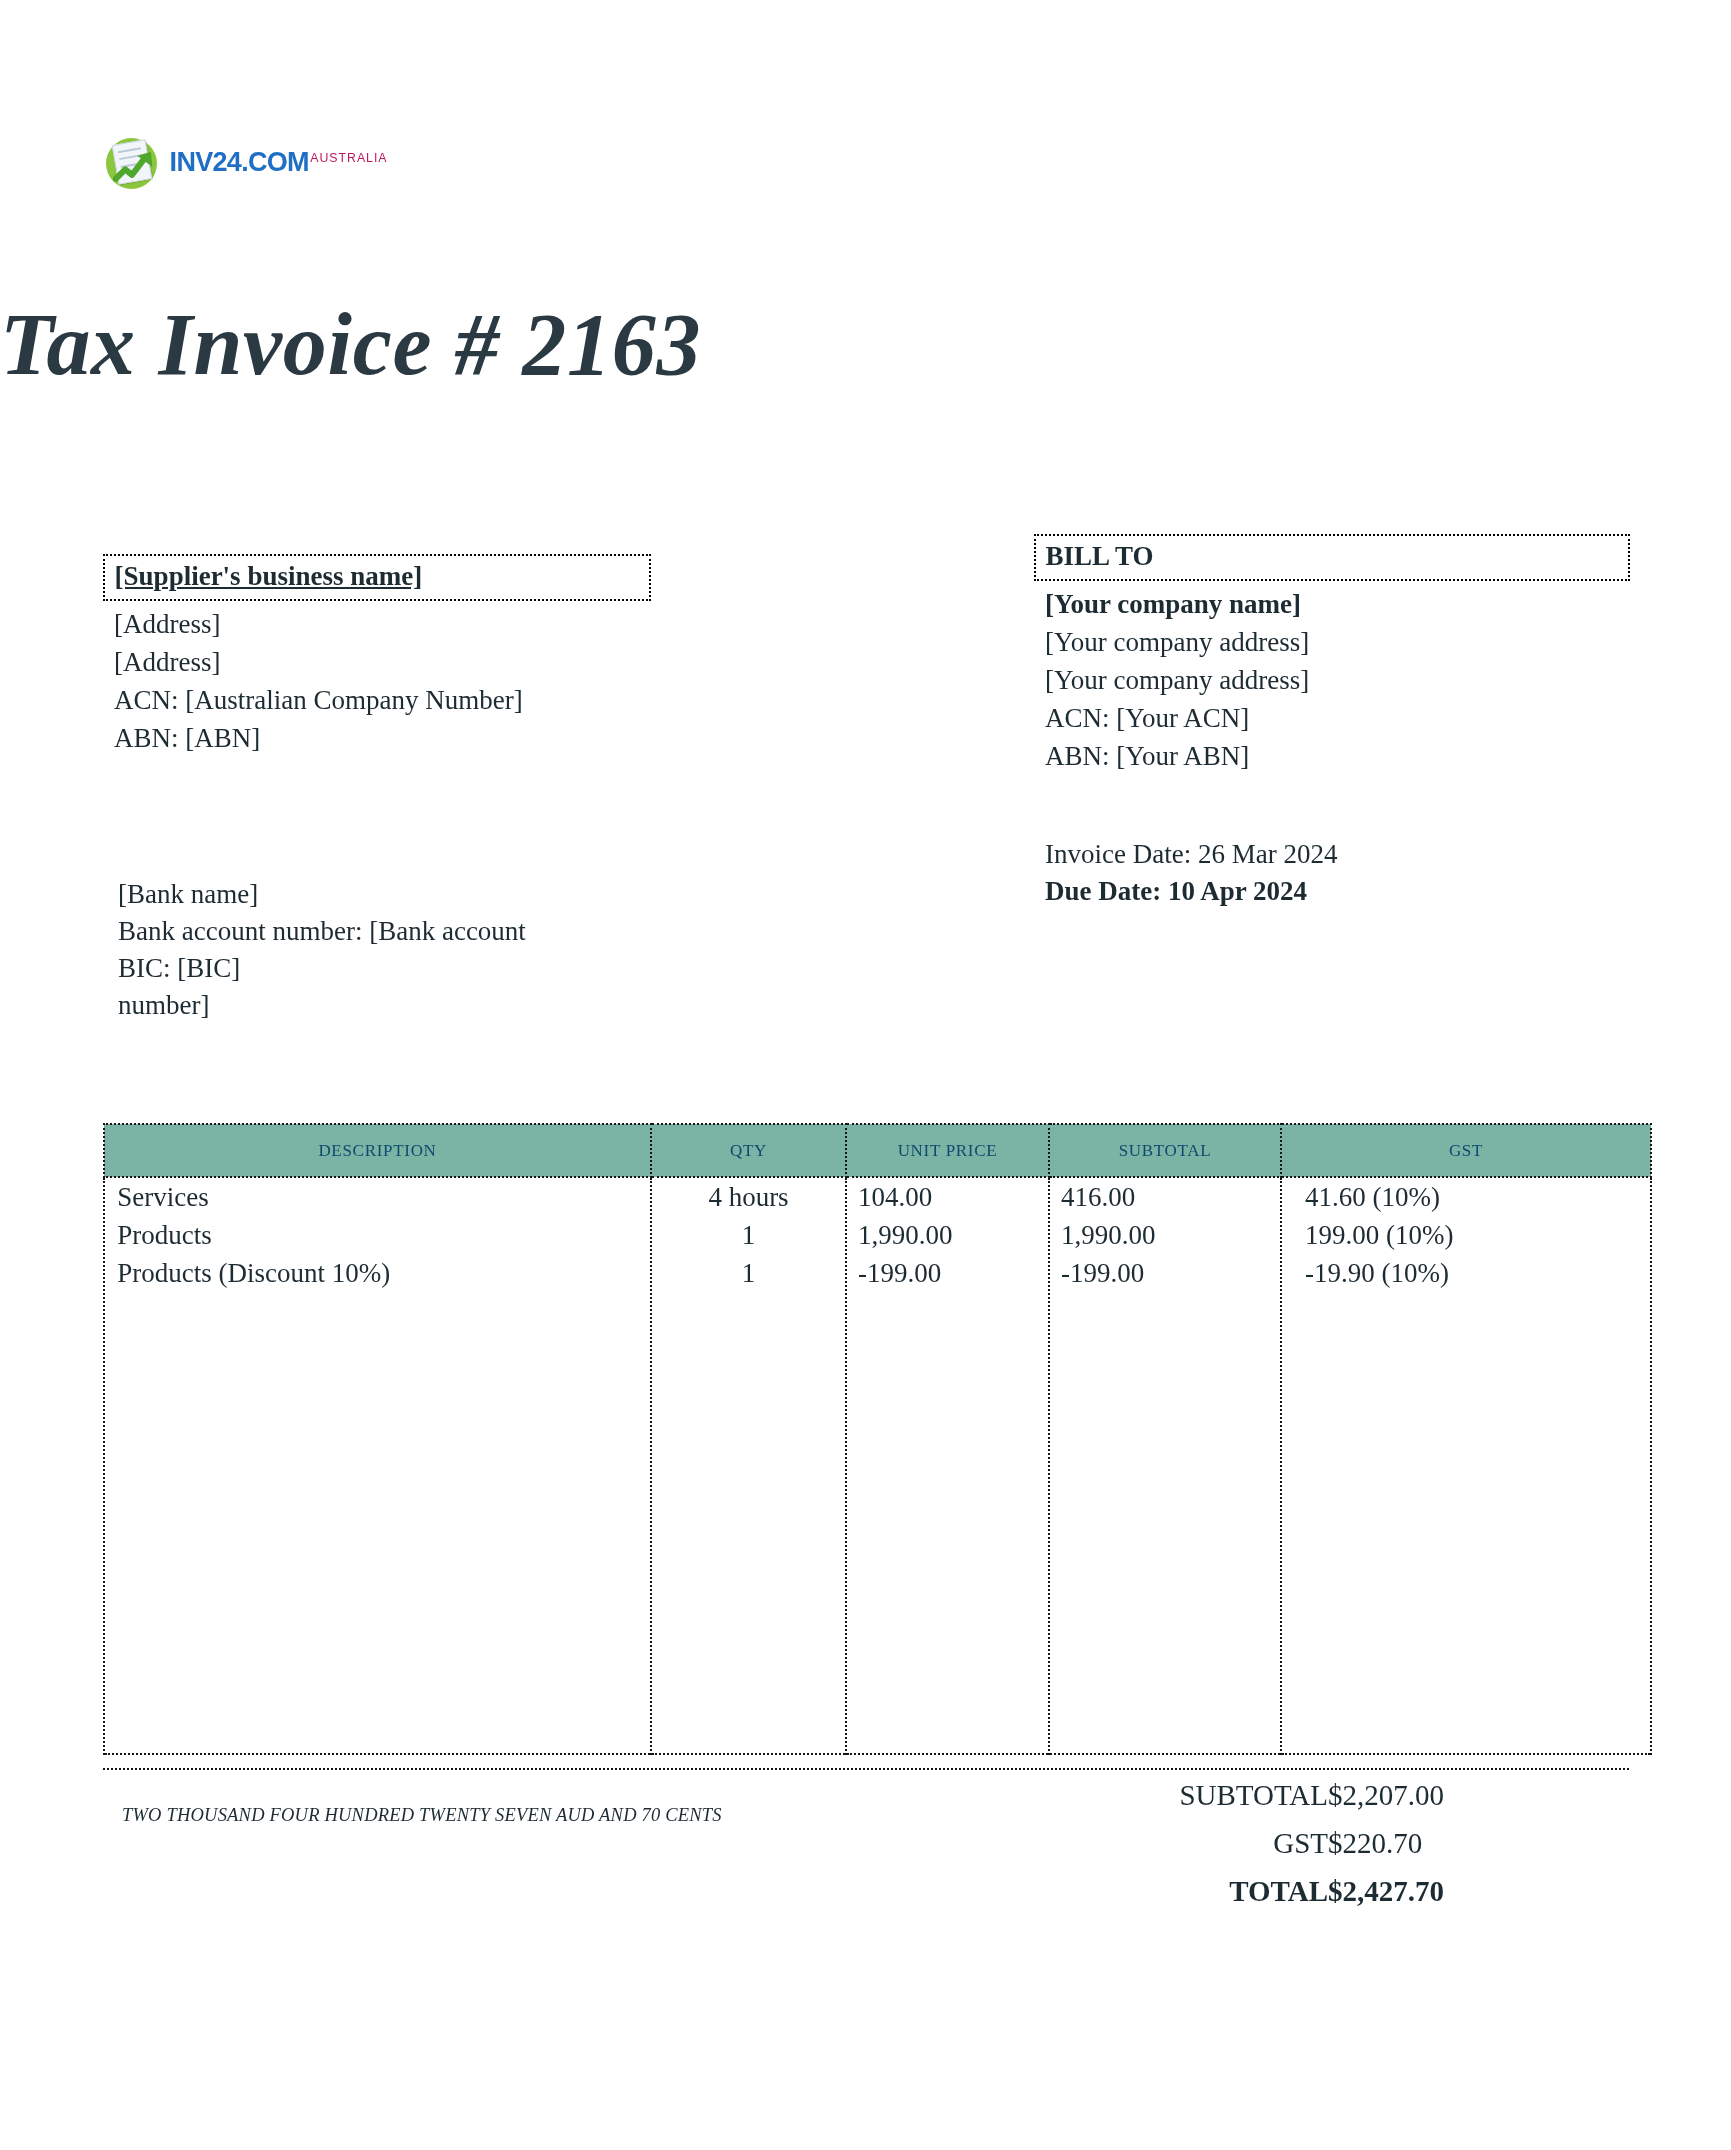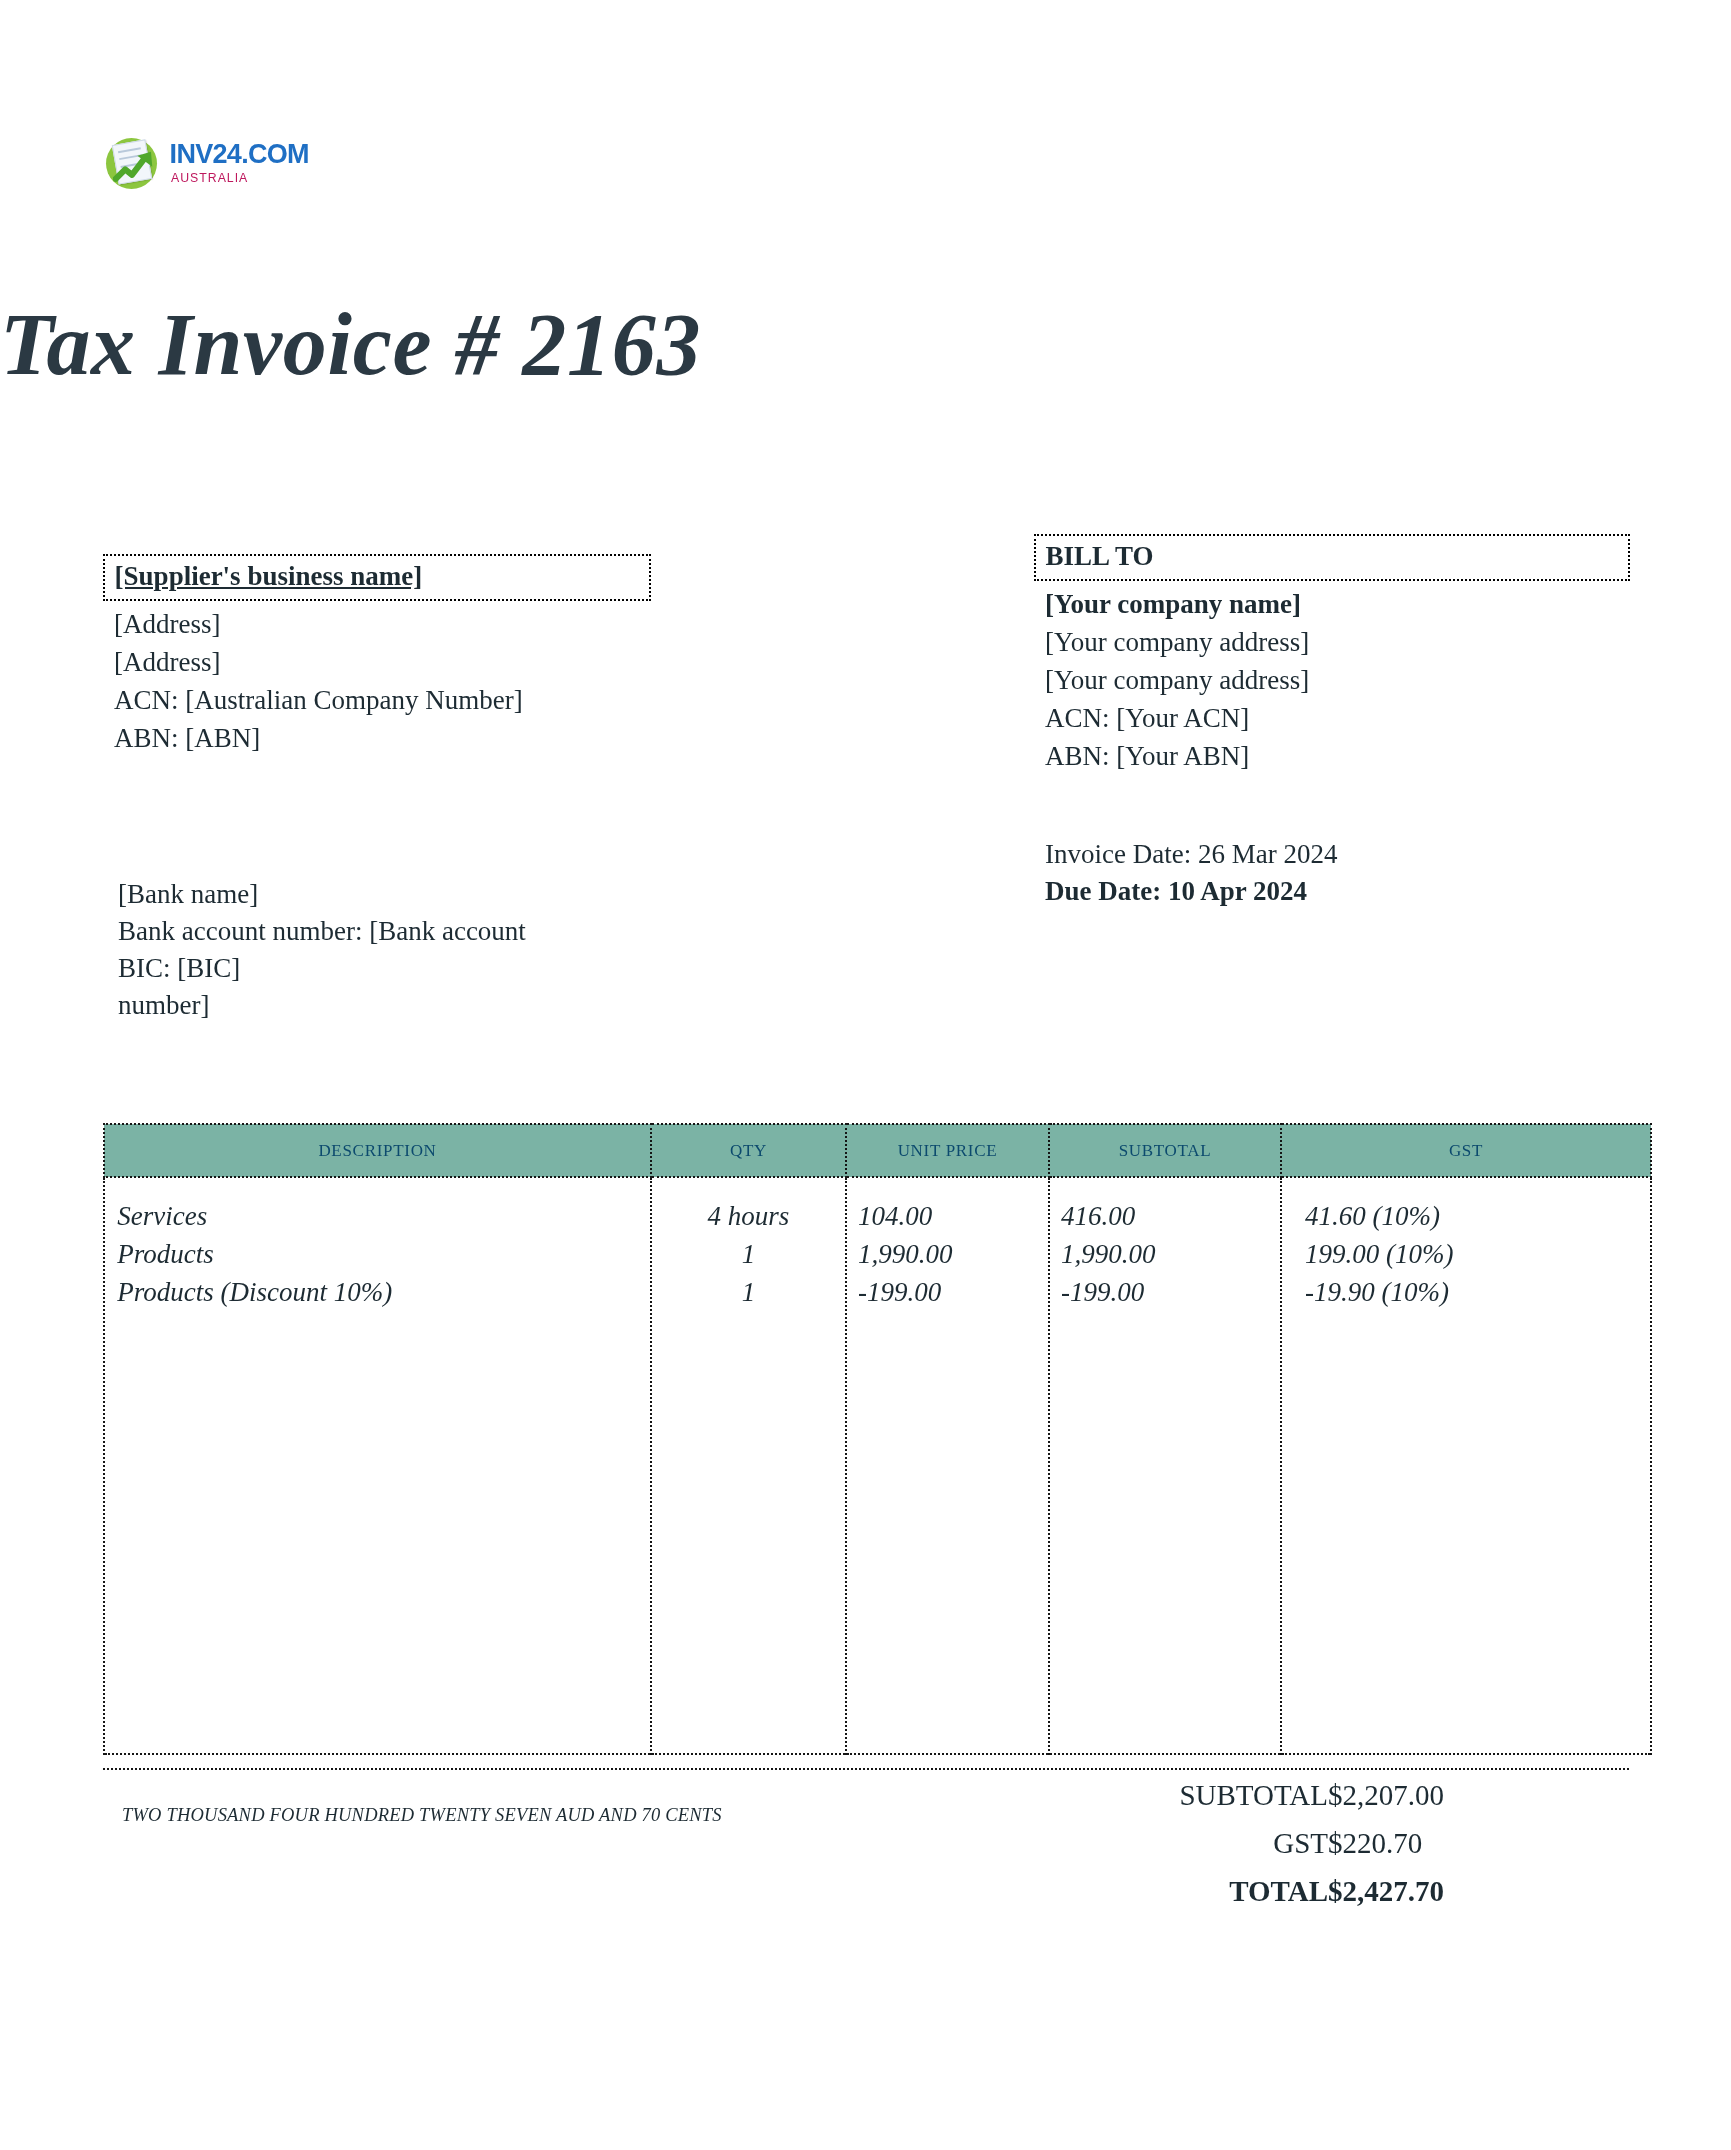--- a/index.html
+++ b/index.html
@@ -62,21 +62,21 @@
     background: #b9c9db;
     margin: 5.5px 4.1px 0 4.1px;
   }
   .logo-arrow {
     position: absolute;
     left: 9.6px; top: 15px;
     width: 42px; height: 34px;
   }
   .logo-text {
     display: flex;
-    flex-direction: column;
+    flex-direction: row;
     justify-content: center;
     line-height: 1;
   }
   .logo-name {
     font-family: "Liberation Sans", sans-serif;
     font-weight: bold;
     font-size: 27px;
     letter-spacing: -0.7px;
     color: #1f6fc4;
   }
@@ -182,21 +182,21 @@
   }
   .items-table tbody tr td { border-top: none; }
   .items-table tbody { border-bottom: 2.1px dotted #151515; }
 
   .col-desc  { width: 543px; }
   .col-qty   { width: 191px; }
   .col-unit  { width: 199px; }
   .col-sub   { width: 228px; }
   .col-gst   { width: 366px; }
 
-  .cell-stack { padding-top: 19px; line-height: 38px; font-style: italic; }
+  .cell-stack { padding-top: 0; line-height: 38px; }
   .cell-stack.left   { text-align: left;  padding-left: 12.3px; }
   .cell-stack.center { text-align: center; }
   .cell-stack.leftnum { text-align: left; padding-left: 11px; }
   .cell-stack.gstnum { text-align: left; padding-left: 23px; }
   .cell-stack div { white-space: nowrap; }
 
   .table-bottom-rule {
     position: absolute;
     left: 103px;
     top: 1768px;

